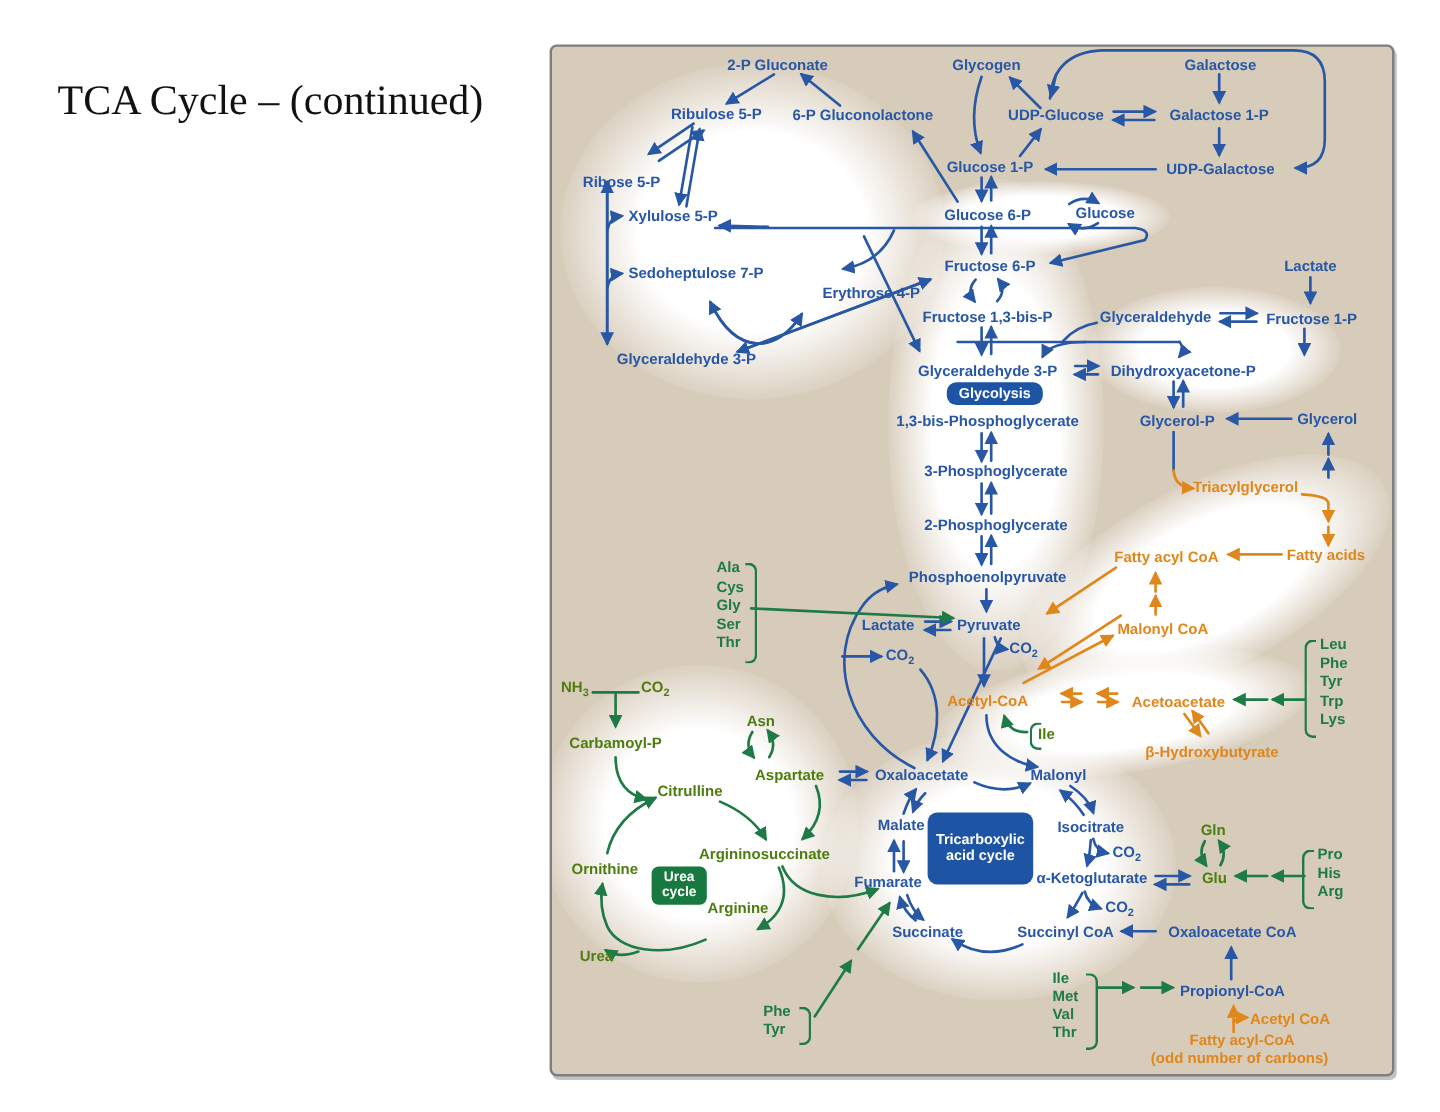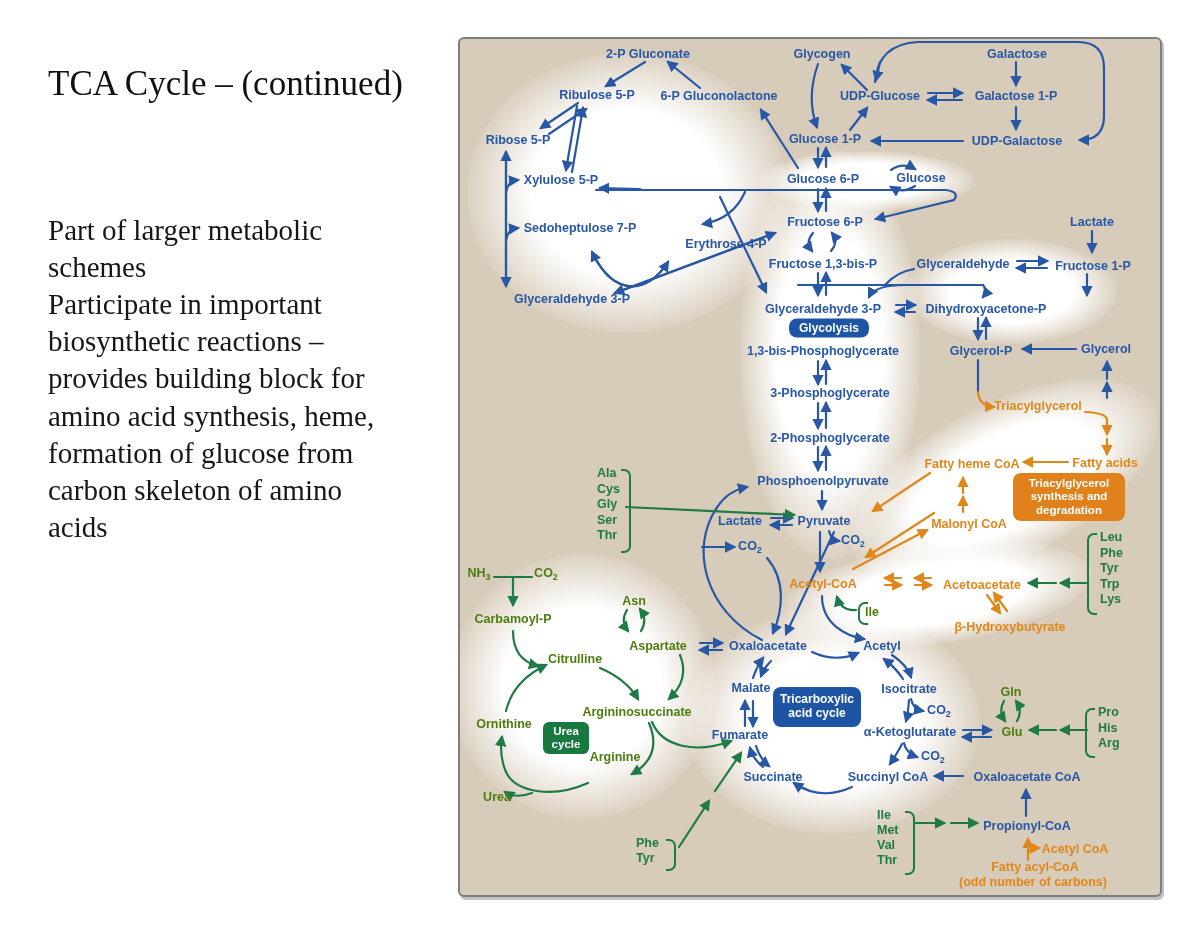--- a/index.html
+++ b/index.html
@@ -37,24 +37,20 @@
   .brkt.l{border:2.5px solid #1e7b45;border-right:none;border-radius:7px 0 0 7px;}
   .lyr{position:absolute;left:0;top:0;width:100%;height:100%;z-index:3;pointer-events:none;}
 </style>
 </head>
 <body>
 
 <div id="stage">
 
   <div class="slide-title">
     <div>TCA Cycle – (continued)</div>
-  </div>
-  <div class="slide-body">
-    <div>Part of larger metabolic schemes</div>
-    <div>Participate in important biosynthetic reactions – provides building block for amino acid synthesis, heme, formation of glucose from carbon skeleton of amino acids</div>
   </div>
 
   <div id="panel">
     <div class="glow" style="left:7px;top:14px;width:320px;height:280px;"></div>
     <div class="glow" style="left:280px;top:110px;width:180px;height:410px;"></div>
     <div class="glow" style="left:300px;top:112px;width:215px;height:60px;"></div>
     <div class="glow" style="left:447px;top:200px;width:210px;height:105px;"></div>
     <div class="glow" style="left:377px;top:365px;width:335px;height:155px;transform:rotate(-27deg);"></div>
     <div class="glow" style="left:318px;top:505px;width:315px;height:100px;transform:rotate(-8deg);"></div>
     <div class="glow" style="left:-10px;top:515px;width:265px;height:265px;"></div>
@@ -206,28 +202,27 @@
         <path d="M987,595 L1000,613" fill="none" stroke="#e0871c" stroke-width="2.2" stroke-linecap="round" marker-end="url(#ao)"></path>
         <path d="M1007,611 L994,593" fill="none" stroke="#e0871c" stroke-width="2.2" stroke-linecap="round" marker-end="url(#ao)"></path>
         <path d="M1028,860 L1028,839" fill="none" stroke="#e0871c" stroke-width="2.2" stroke-linecap="round" marker-end="url(#ao)"></path>
         <path d="M1028,852 Q1031,848 1039,848" fill="none" stroke="#e0871c" stroke-width="2.2" stroke-linecap="round" marker-end="url(#ao)"></path>
       </g>
   </svg>
 
   <div class="lyr">
 
     <div class="box blue" style="left:829px;top:328px;width:80px;height:19px;">Glycolysis</div>
-    <div class="box blue" style="left:817px;top:707px;width:88px;height:40px;">Tricarboxylic acid cycle</div>
+    <div class="box blue" style="left:817px;top:707px;width:88px;height:60px;">Tricarboxylic acid cycle</div>
     <div class="box green" style="left:566px;top:738px;width:46px;height:32px;font-size:11.5px;">Urea cycle</div>
-    <div class="box orange" style="left:1069px;top:497px;width:112px;height:48px;font-size:11.5px;">Triacylglycerol synthesis and degradation</div>
 
     <div class="n" style="left:648px;top:54px">2-P Gluconate</div>
     <div class="n" style="left:597px;top:95px">Ribulose 5-P</div>
     <div class="n" style="left:719px;top:96px">6-P Gluconolactone</div>
-    <div class="n" style="left:518px;top:140px">Ribose 5-P</div>
+    <div class="n" style="left:518px;top:152px">Ribose 5-P</div>
     <div class="n" style="left:561px;top:180px">Xylulose 5-P</div>
     <div class="n" style="left:580px;top:228px">Sedoheptulose 7-P</div>
     <div class="n" style="left:726px;top:244px">Erythrose 4-P</div>
     <div class="n" style="left:572px;top:299px">Glyceraldehyde 3-P</div>
     <div class="n" style="left:822px;top:54px">Glycogen</div>
     <div class="n" style="left:1017px;top:54px">Galactose</div>
     <div class="n" style="left:880px;top:96px">UDP-Glucose</div>
     <div class="n" style="left:1016px;top:96px">Galactose 1-P</div>
     <div class="n" style="left:825px;top:139px">Glucose 1-P</div>
     <div class="n" style="left:1017px;top:141px">UDP-Galactose</div>
@@ -244,21 +239,21 @@
     <div class="n" style="left:981px;top:351px">Glycerol-P</div>
     <div class="n" style="left:1106px;top:349px">Glycerol</div>
     <div class="n" style="left:830px;top:393px">3-Phosphoglycerate</div>
     <div class="n" style="left:830px;top:438px">2-Phosphoglycerate</div>
     <div class="n" style="left:823px;top:481px">Phosphoenolpyruvate</div>
     <div class="n" style="left:740px;top:521px">Lactate</div>
     <div class="n" style="left:824px;top:521px">Pyruvate</div>
     <div class="n" style="left:853px;top:541px"><span>CO</span><sub>2</sub></div>
     <div class="n" style="left:750px;top:547px"><span>CO</span><sub>2</sub></div>
     <div class="n" style="left:768px;top:646px">Oxaloacetate</div>
-    <div class="n" style="left:882px;top:646px">Acetyl</div>
+    <div class="n" style="left:882px;top:646px">Malonyl</div>
     <div class="n" style="left:751px;top:688px">Malate</div>
     <div class="n" style="left:909px;top:689px">Isocitrate</div>
     <div class="n" style="left:939px;top:711px"><span>CO</span><sub>2</sub></div>
     <div class="n" style="left:910px;top:732px">α-Ketoglutarate</div>
     <div class="n" style="left:933px;top:757px"><span>CO</span><sub>2</sub></div>
     <div class="n" style="left:773px;top:777px">Succinate</div>
     <div class="n" style="left:888px;top:777px">Succinyl CoA</div>
     <div class="n" style="left:1027px;top:777px">Oxaloacetate CoA</div>
     <div class="n" style="left:1027px;top:826px">Propionyl-CoA</div>
 
@@ -271,21 +266,21 @@
     <div class="n g" style="left:504px;top:724px">Ornithine</div>
     <div class="n g" style="left:637px;top:712px">Argininosuccinate</div>
     <div class="n" style="left:740px;top:735px">Fumarate</div>
     <div class="n g" style="left:615px;top:757px">Arginine</div>
     <div class="n g" style="left:497px;top:797px">Urea</div>
     <div class="n g" style="left:1011px;top:692px">Gln</div>
     <div class="n g" style="left:1012px;top:732px">Glu</div>
     <div class="n g" style="left:872px;top:612px">Ile</div>
 
     <div class="n o" style="left:1038px;top:406px">Triacylglycerol</div>
-    <div class="n o" style="left:972px;top:464px">Fatty heme CoA</div>
+    <div class="n o" style="left:972px;top:464px">Fatty acyl CoA</div>
     <div class="n o" style="left:1105px;top:463px">Fatty acids</div>
     <div class="n o" style="left:969px;top:524px">Malonyl CoA</div>
     <div class="n o" style="left:823px;top:584px">Acetyl-CoA</div>
     <div class="n o" style="left:982px;top:585px">Acetoacetate</div>
     <div class="n o" style="left:1010px;top:627px">β-Hydroxybutyrate</div>
     <div class="n o" style="left:1075px;top:849px">Acetyl CoA</div>
     <div class="n o" style="left:1035px;top:867px">Fatty acyl-CoA</div>
     <div class="n o" style="left:1033px;top:882px">(odd number of carbons)</div>
 
     <div class="grp" style="left:597px;top:466px">

